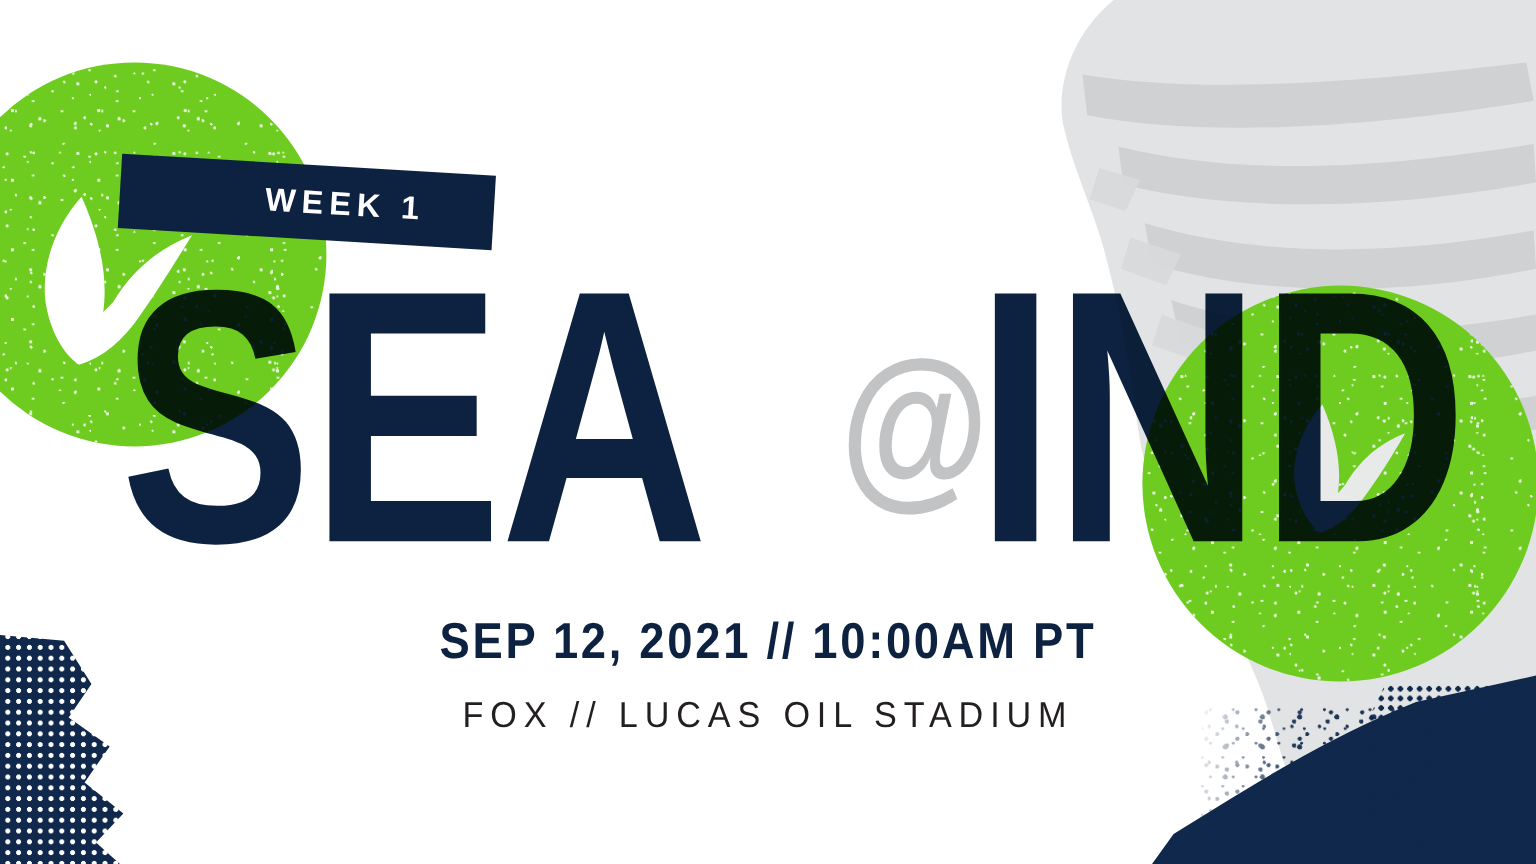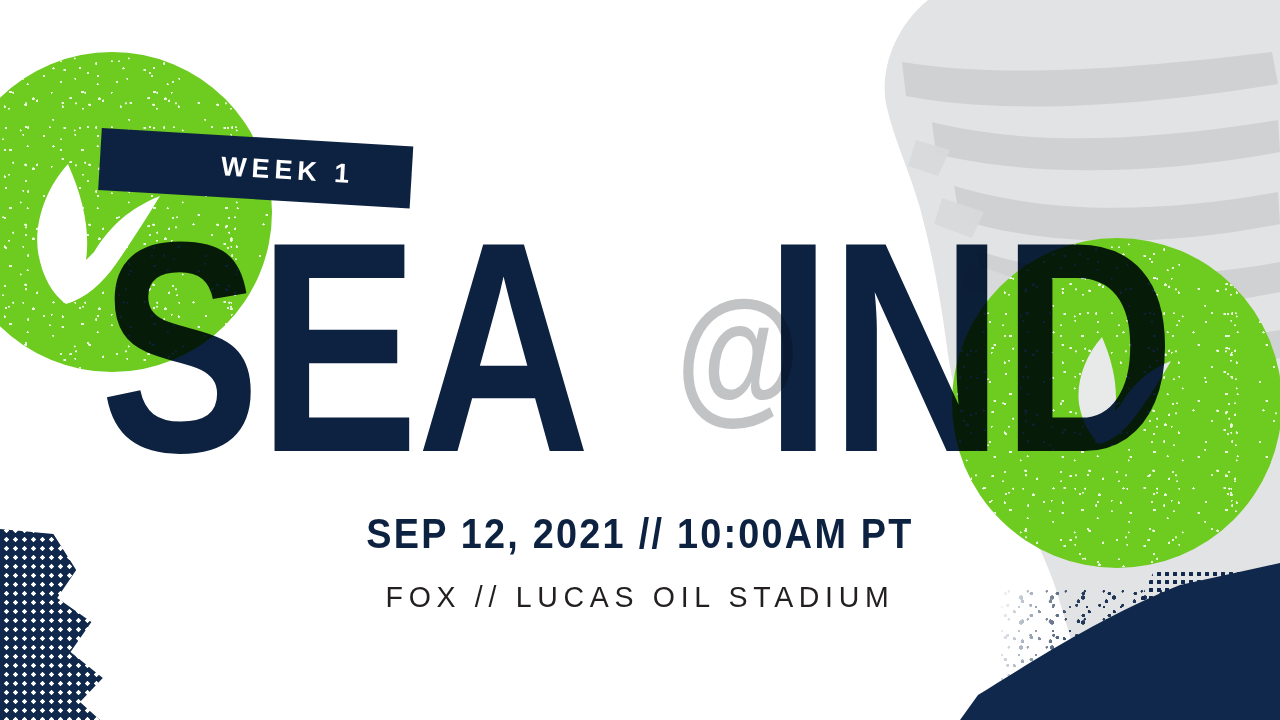--- a/index.html
+++ b/index.html
@@ -135,21 +135,21 @@
     letter-spacing:5px;
     padding-left:64px;
     white-space:nowrap;
     font-family:"Liberation Sans", sans-serif;
   }
 
   
   #matchup{
     position:absolute;left:96px;top:192px;
     width:800px;height:310px;
-    display:flex;align-items:center;
+    display:flex;align-items:center;gap:24px;
   }
   .team{
     font-family:"Liberation Sans Narrow","Liberation Sans", sans-serif;
     font-weight:bold;
     font-size:300px;
     line-height:.78;
     color:#0D2240;
     letter-spacing:-2px;
     transform:scaleX(.80);
     transform-origin:left center;

